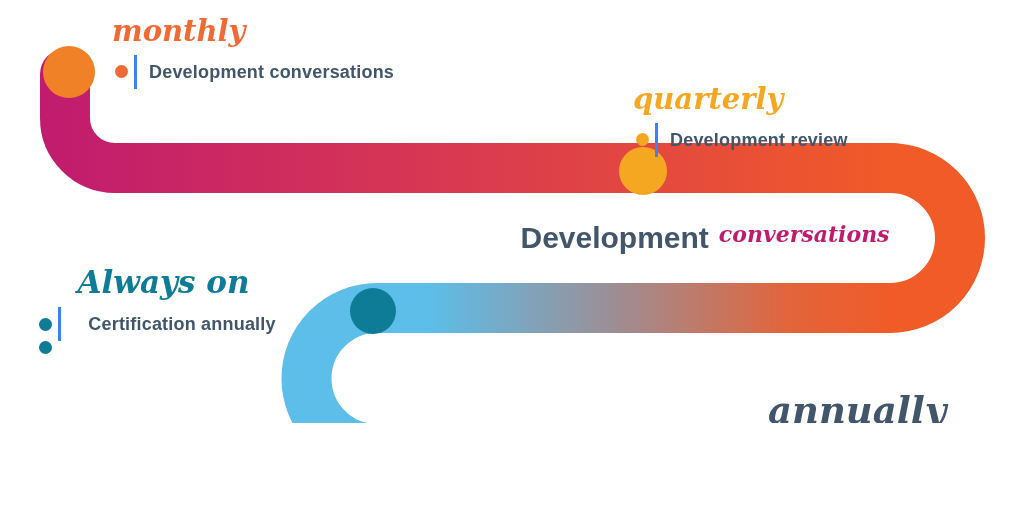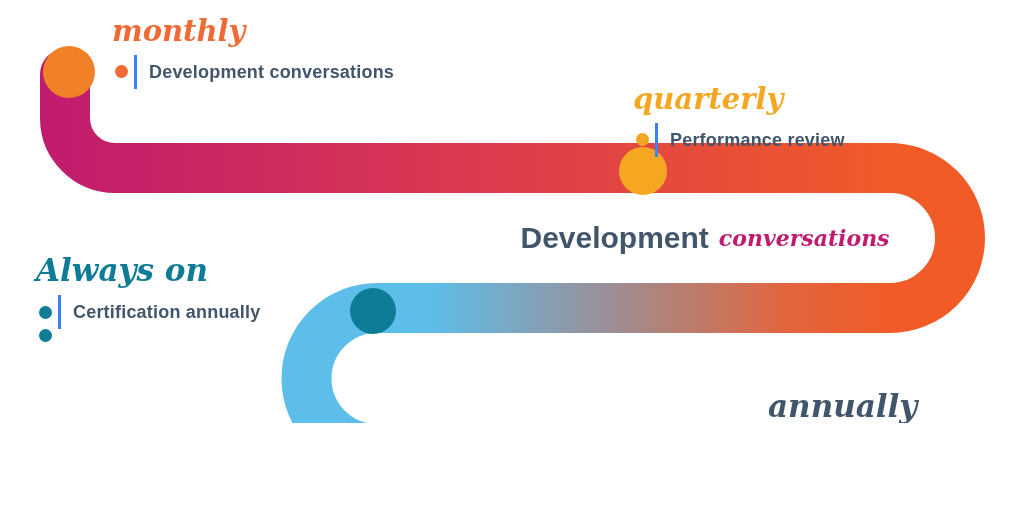--- a/index.html
+++ b/index.html
@@ -19,21 +19,21 @@
     font-family: "DejaVu Serif", serif;
     font-style: italic;
     font-weight: bold;
     line-height: 1.2;
     margin: 0 0 6px 0;
     white-space: nowrap;
   }
   .g-monthly  .group-header { color: #F06A35; font-size: 29px; }
   .g-quarterly .group-header { color: #F6A722; font-size: 29px; margin-top: 28px; }
   .g-always   .group-header { color: #0E7C96; font-size: 31px; }
-  .g-annually .group-header { color: #42566B; font-size: 31px; }
+  .g-annually .group-header { color: #42566B; font-size: 37px; }
 
   .rows { display: grid; grid-template-columns: 22px auto; }
   .bullet-cell { display: flex; align-items: center; justify-content: flex-start; }
   .bullet {
     width: 13px; height: 13px; border-radius: 50%;
     margin-left: 3px;
   }
   .g-monthly  .bullet { background: #F06A35; }
   .g-quarterly .bullet { background: #F6A722; }
   .g-always   .bullet { background: #0E7C96; }
@@ -49,21 +49,21 @@
     line-height: 20px;
     white-space: nowrap;
   }
   .g-always  .text-cell { width: 218px; }
   .g-annually .text-cell { width: 162px; }
 
   
   .page-title {
     position: absolute;
     left: 495px; top: 221px; width: 420px;
-    display: flex; justify-content: center; align-items: center;
+    display: flex; justify-content: center; align-items: flex-start;
     white-space: nowrap;
   }
   .title-regular {
     font-family: "Liberation Sans", sans-serif;
     font-weight: bold;
     font-size: 30px;
     color: #42566B;
   }
   .title-accent {
     font-family: "DejaVu Serif", serif;
@@ -122,30 +122,30 @@
       <div class="text-cell">Development conversations</div>
     </div>
   </div>
 
   <div class="group g-quarterly" style="left:633px; top:54px;">
     <div class="group-header">quarterly</div>
     <div class="rows">
       <div class="bullet-cell">
         <span class="bullet"></span>
       </div>
-      <div class="text-cell">Performance review</div>
+      <div class="text-cell">Development review</div>
     </div>
   </div>
 
   <div class="page-title">
     <span class="title-regular">Development</span>
     <span class="title-accent">conversations</span>
   </div>
 
-  <div class="group g-always" style="left:36px; top:252px;">
+  <div class="group g-always" style="left:36px; top:264px;text-align:center;">
     <div class="group-header">Always on</div>
     <div class="rows">
       <div class="bullet-cell">
         <span class="bullet"></span>
       </div>
       <div class="text-cell">Certification annually</div>
       <div class="bullet-cell row2">
         <span class="bullet"></span>
       </div>
     </div>

